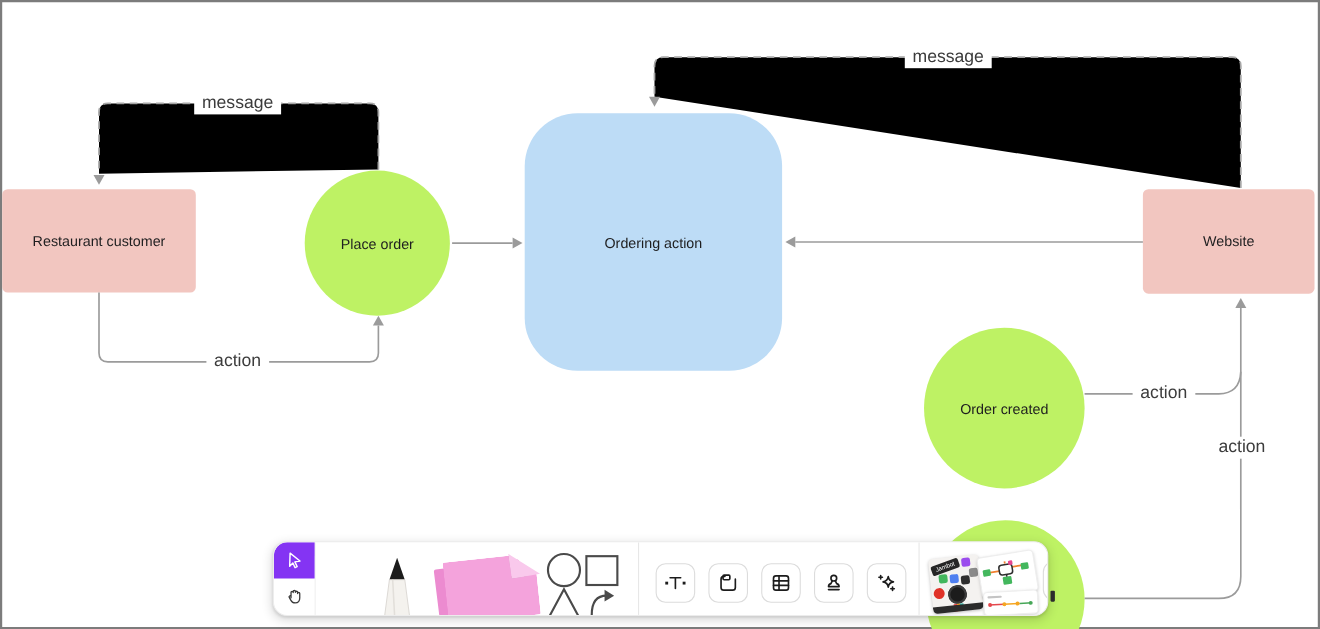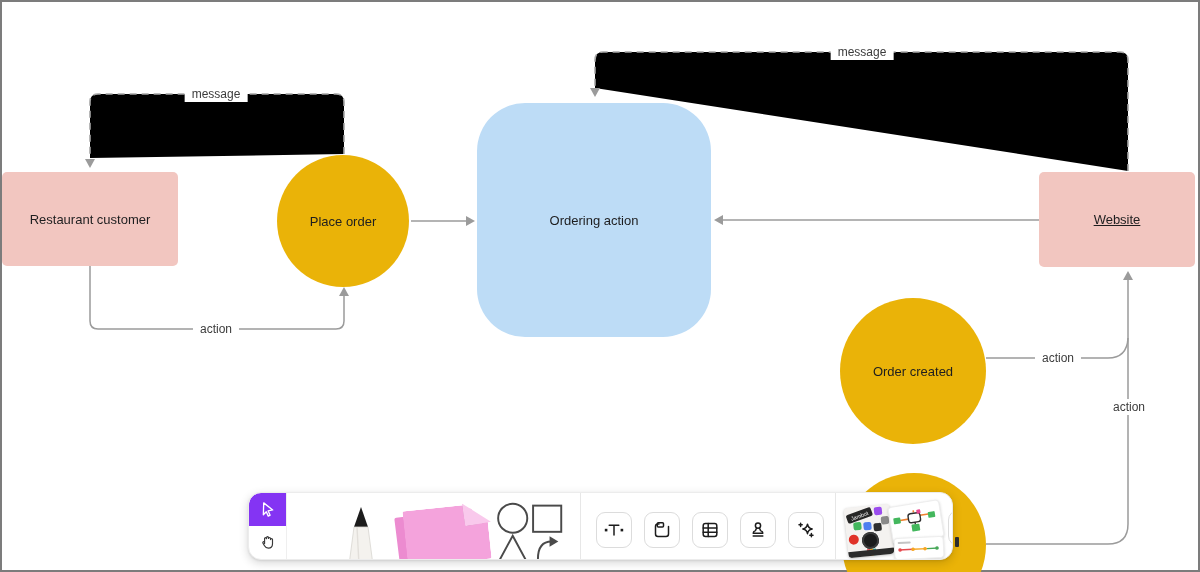--- a/index.html
+++ b/index.html
@@ -3,30 +3,30 @@
 <meta charset="utf-8">
 <style>
   html,body{margin:0;padding:0;width:1200px;height:572px;background:#fff;overflow:hidden;
     font-family:"Liberation Sans","DejaVu Sans",sans-serif;}
   .canvas{position:absolute;left:0;top:0;width:1200px;height:572px;background:#fff;
     box-shadow:inset 0 0 0 2px #7c7c7c;overflow:hidden;}
   
   .node{position:absolute;display:flex;align-items:center;justify-content:center;
     font-size:13px;color:#1e1e1f;text-align:left;z-index:1;}
   .rect{border-radius:5px;background:#F2C6C0;}
-  .circle{border-radius:50%;background:#eab308;}
+  .circle{border-radius:50%;background:#bef264;}
   .rounded{border-radius:48px;background:#BDDCF6;}
   
   svg.wires{position:absolute;left:0;top:0;z-index:2;pointer-events:none;}
   .wire{fill:none;stroke:#9b9b9b;stroke-width:1.5px;}
   .dashed{stroke:#a6a6a6;stroke-width:1.6px;stroke-dasharray:7 5;}
   .ahead{fill:#9b9b9b;stroke:none;}
   
   .wlabel{position:absolute;transform:translate(-50%,-50%);background:#fff;padding:1px 7px;
-    font-size:12px;color:#3c3c3c;z-index:3;white-space:nowrap;}
+    font-size:16px;color:#3c3c3c;z-index:3;white-space:nowrap;}
   .fragment{position:absolute;left:955px;top:537px;width:4px;height:10px;background:#2e2e2e;
     border-radius:1px;z-index:2;}
   
   .toolbar{position:absolute;left:248px;top:492px;width:705px;height:68px;background:#fff;
     border:1px solid #ececec;border-radius:13px;box-shadow:0 3px 10px rgba(0,0,0,.16),0 1px 2px rgba(0,0,0,.08);
     z-index:5;box-sizing:border-box;overflow:hidden;display:flex;}
   .selcol{width:37px;height:100%;display:flex;flex-direction:column;flex:none;border-right:1px solid #efefef;}
   .selbtn{width:37px;height:33px;display:flex;align-items:center;justify-content:center;}
   .selbtn.sel{background:#8434F3;border-radius:12px 0 0 0;}
   .physical{position:relative;width:294px;height:100%;flex:none;border-right:1px solid #e7e7e7;box-sizing:border-box;}
@@ -67,21 +67,21 @@
 
   <div class="node rect" style="left:2px;top:172px;width:176px;height:94px;">
     <span>Restaurant customer</span>
   </div>
   <div class="node circle" style="left:277px;top:155px;width:132px;height:132px;">
     <span>Place order</span>
   </div>
   <div class="node rounded" style="left:477px;top:103px;width:234px;height:234px;">
     <span>Ordering action</span>
   </div>
-  <div class="node rect" style="left:1039px;top:172px;width:156px;height:95px;text-decoration:underline;">
+  <div class="node rect" style="left:1039px;top:172px;width:156px;height:95px;">
     <span>Website</span>
   </div>
   <div class="node circle" style="left:840px;top:298px;width:146px;height:146px;">
     <span>Order created</span>
   </div>
   <div class="node circle" style="left:842px;top:473px;width:144px;height:144px;"></div>
   <div class="fragment"></div>
 
   <svg class="wires" width="1200" height="572">
 

